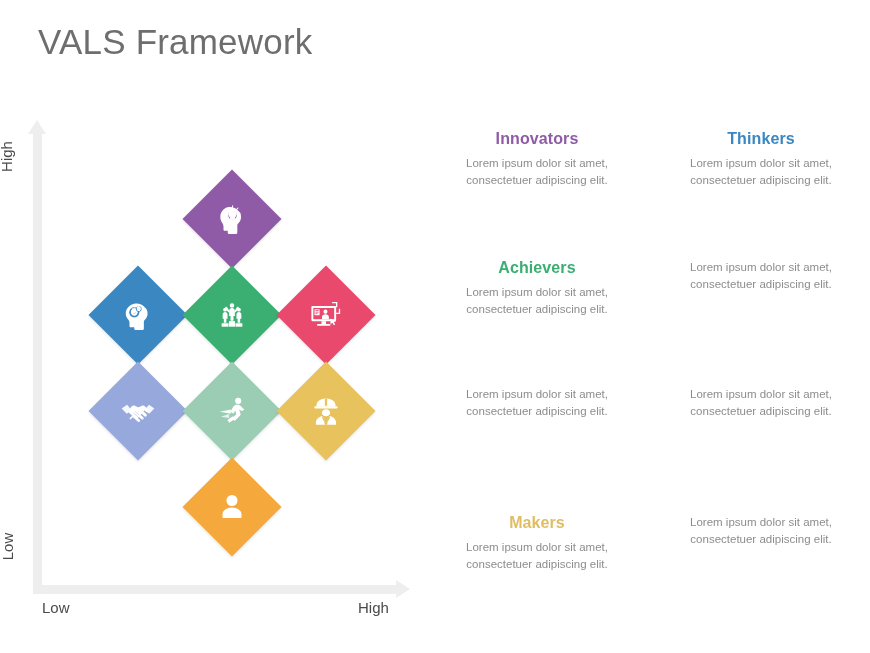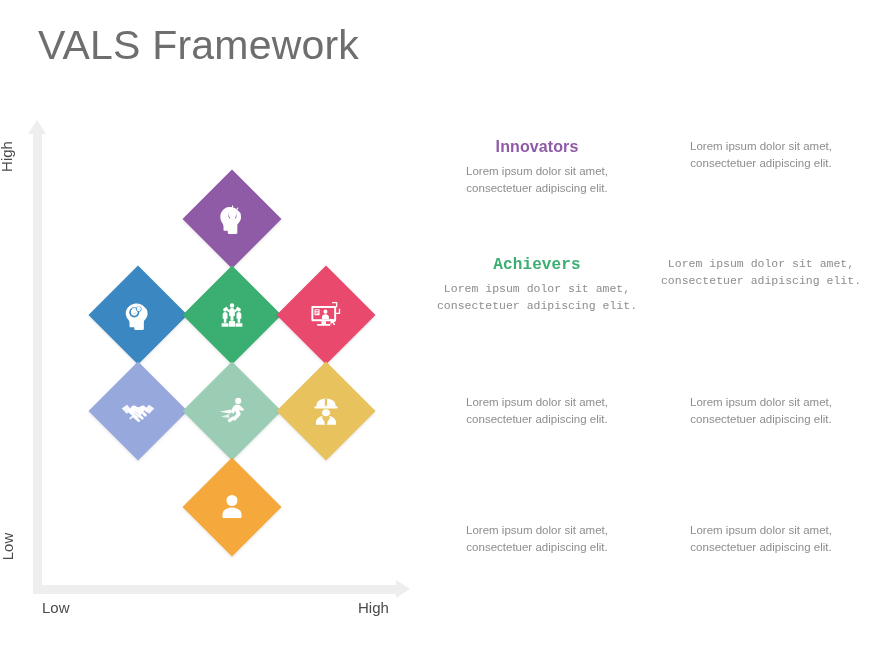--- a/index.html
+++ b/index.html
@@ -18,21 +18,21 @@
     height: 653px;
     background: #ffffff;
     overflow: hidden;
   }
 
   
   #page-title {
     position: absolute;
     left: 38px;
     top: 22px;
-    font-size: 41px;
+    font-size: 35px;
     font-weight: 400;
     letter-spacing: 0.2px;
     color: #6e6e6e;
     white-space: nowrap;
   }
 
   
   #axis-area {
     position: absolute;
     left: 0;
@@ -137,26 +137,25 @@
     position: absolute;
     left: 420px;
     top: 120px;
     width: 450px;
     height: 470px;
   }
   .detail-cell {
     position: absolute;
     width: 210px;
     text-align: center;
-    margin-top: 8px;
   }
   .detail-col-1 { left: 12px; }
   .detail-col-2 { left: 236px; }
   .detail-row-1 { top: 10px; }
-  .detail-row-2 { top: 128px; font-family: Liberation Mono, monospace; }
+  .detail-row-2 { top: 139px; }
   .detail-row-3 { top: 266px; }
   .detail-row-4 { top: 394px; }
 
   .detail-title {
     font-size: 16px;
     font-weight: bold;
     margin: 0 0 7px 0;
     letter-spacing: 0.1px;
     line-height: 1.15;
   }
@@ -341,20 +340,21 @@
   </div>
 
   <div id="detail-panel">
 
     <div class="detail-cell detail-col-1 detail-row-1">
       <div class="detail-title" style="color:#8f5ba6;">Innovators</div>
       <div class="detail-body">Lorem ipsum dolor sit amet, consectetuer adipiscing elit.</div>
     </div>
 
     <div class="detail-cell detail-col-2 detail-row-1">
+      <div class="detail-title" style="color:#3a87c2;">Thinkers</div>
       <div class="detail-body">Lorem ipsum dolor sit amet, consectetuer adipiscing elit.</div>
     </div>
 
     <div class="detail-cell detail-col-1 detail-row-2">
       <div class="detail-title" style="color:#3bae72;">Achievers</div>
       <div class="detail-body">Lorem ipsum dolor sit amet, consectetuer adipiscing elit.</div>
     </div>
 
     <div class="detail-cell detail-col-2 detail-row-2">
       <div class="detail-body">Lorem ipsum dolor sit amet, consectetuer adipiscing elit.</div>
@@ -362,20 +362,21 @@
 
     <div class="detail-cell detail-col-1 detail-row-3">
       <div class="detail-body">Lorem ipsum dolor sit amet, consectetuer adipiscing elit.</div>
     </div>
 
     <div class="detail-cell detail-col-2 detail-row-3">
       <div class="detail-body">Lorem ipsum dolor sit amet, consectetuer adipiscing elit.</div>
     </div>
 
     <div class="detail-cell detail-col-1 detail-row-4">
+      <div class="detail-title" style="color:#dfbe63;">Makers</div>
       <div class="detail-body">Lorem ipsum dolor sit amet, consectetuer adipiscing elit.</div>
     </div>
 
     <div class="detail-cell detail-col-2 detail-row-4">
       <div class="detail-body">Lorem ipsum dolor sit amet, consectetuer adipiscing elit.</div>
     </div>
 
   </div>
 
 </div>

